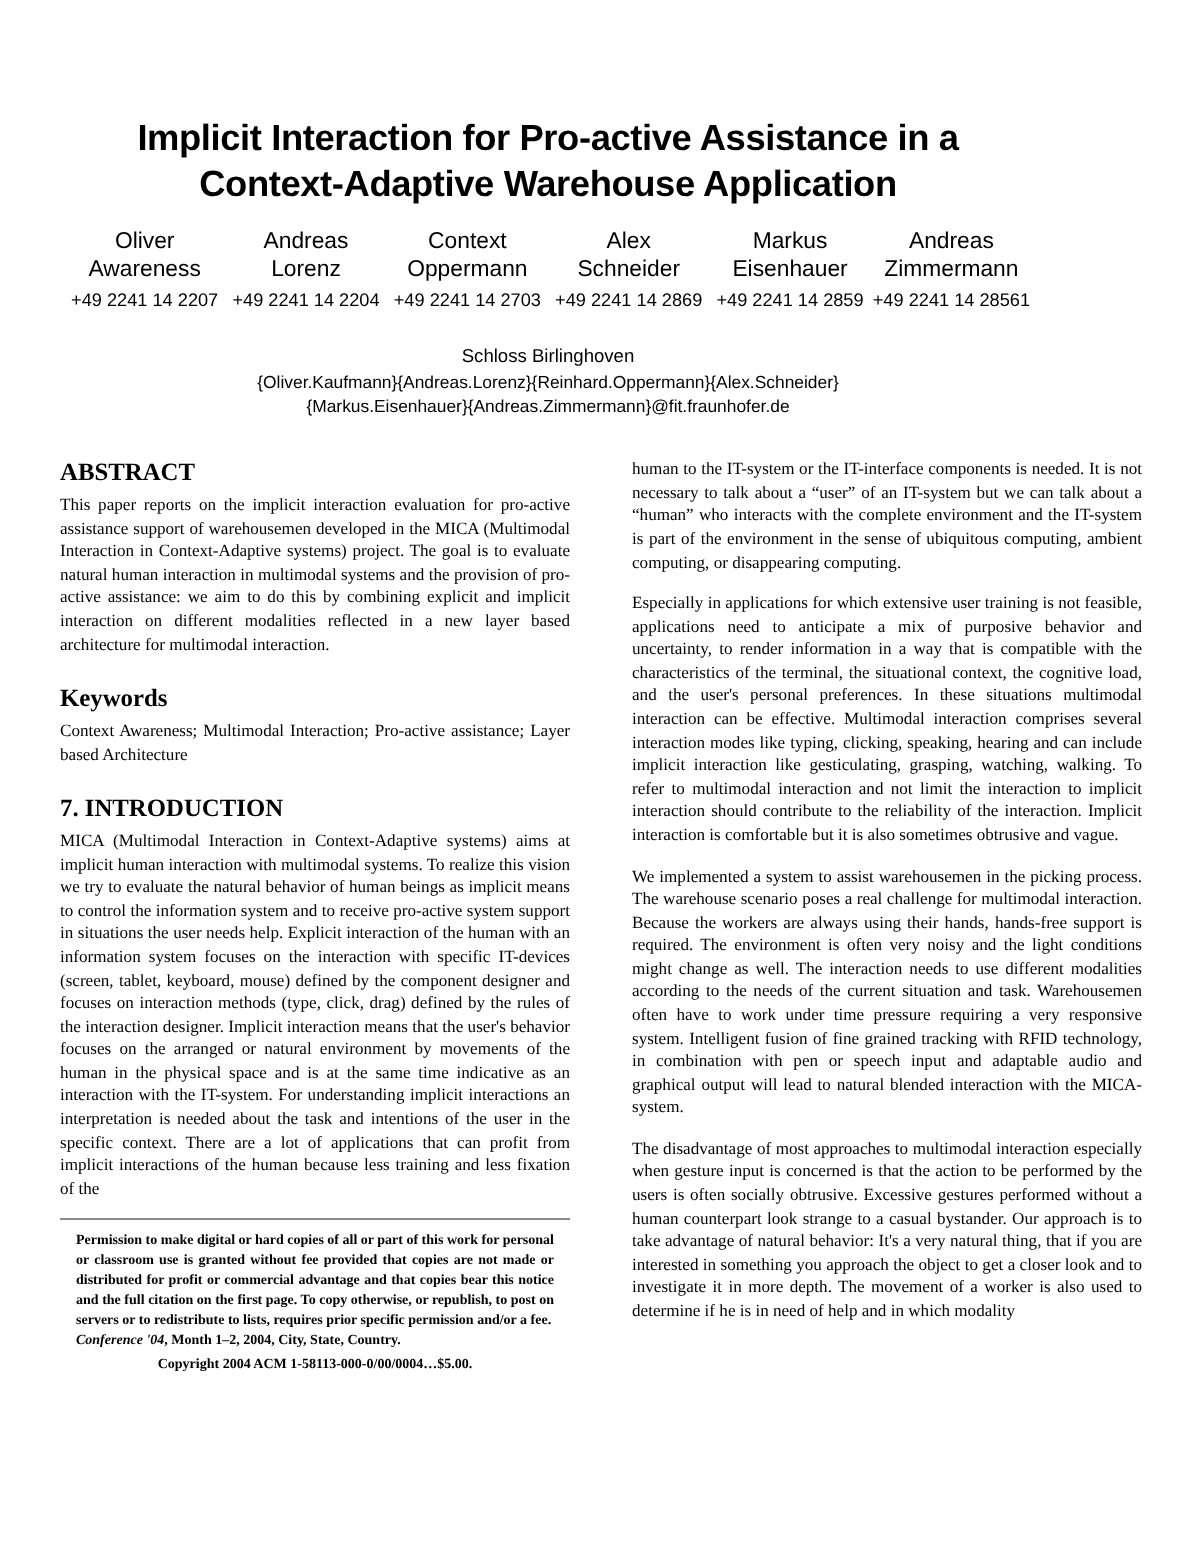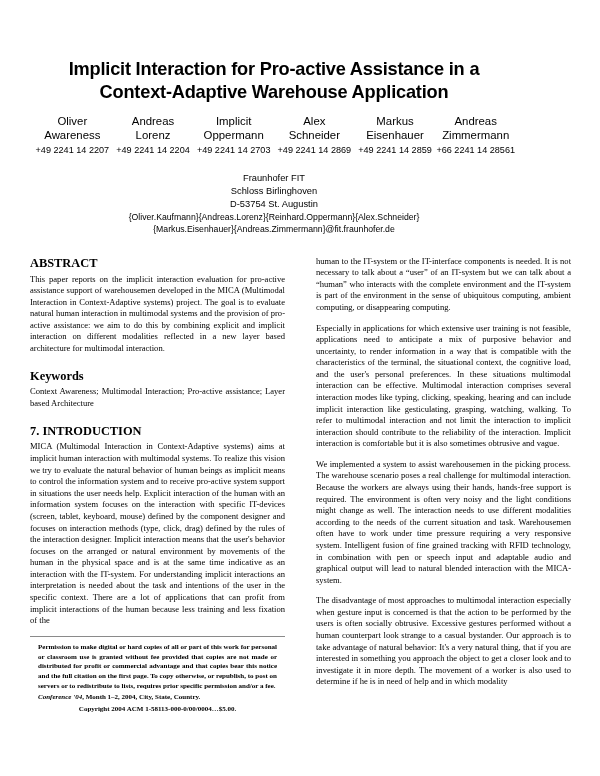--- a/index.html
+++ b/index.html
@@ -134,45 +134,43 @@
       <div class="author-name">Oliver</div>
       <div class="author-name">Awareness</div>
       <div class="author-phone">+49 2241 14 2207</div>
     </div>
     <div class="author">
       <div class="author-name">Andreas</div>
       <div class="author-name">Lorenz</div>
       <div class="author-phone">+49 2241 14 2204</div>
     </div>
     <div class="author">
-      <div class="author-name">Implicit</div>
+      <div class="author-name">Context</div>
       <div class="author-name">Oppermann</div>
       <div class="author-phone">+49 2241 14 2703</div>
     </div>
     <div class="author">
       <div class="author-name">Alex</div>
       <div class="author-name">Schneider</div>
       <div class="author-phone">+49 2241 14 2869</div>
     </div>
     <div class="author">
       <div class="author-name">Markus</div>
       <div class="author-name">Eisenhauer</div>
       <div class="author-phone">+49 2241 14 2859</div>
     </div>
     <div class="author">
       <div class="author-name">Andreas</div>
       <div class="author-name">Zimmermann</div>
-      <div class="author-phone">+66 2241 14 28561</div>
+      <div class="author-phone">+49 2241 14 28561</div>
     </div>
   </div>
 
   <div class="affiliation">
-    <span class="affil-line">Fraunhofer FIT</span>
     <span class="affil-line">Schloss Birlinghoven</span>
-    <span class="affil-line">D-53754 St. Augustin</span>
     <span class="affil-line affil-email">{Oliver.Kaufmann}{Andreas.Lorenz}{Reinhard.Oppermann}{Alex.Schneider}</span>
     <span class="affil-line affil-email">{Markus.Eisenhauer}{Andreas.Zimmermann}@fit.fraunhofer.de</span>
   </div>
 
   <div class="columns">
 
     <div class="col">
       <h2 class="section">ABSTRACT</h2>
       <p class="body">This paper reports on the implicit interaction evaluation for pro-active assistance support of warehousemen developed in the MICA (Multimodal Interaction in Context-Adaptive systems) project. The goal is to evaluate natural human interaction in multimodal systems and the provision of pro-active assistance: we aim to do this by combining explicit and implicit interaction on different modalities reflected in a new layer based architecture for multimodal interaction.</p>
 

